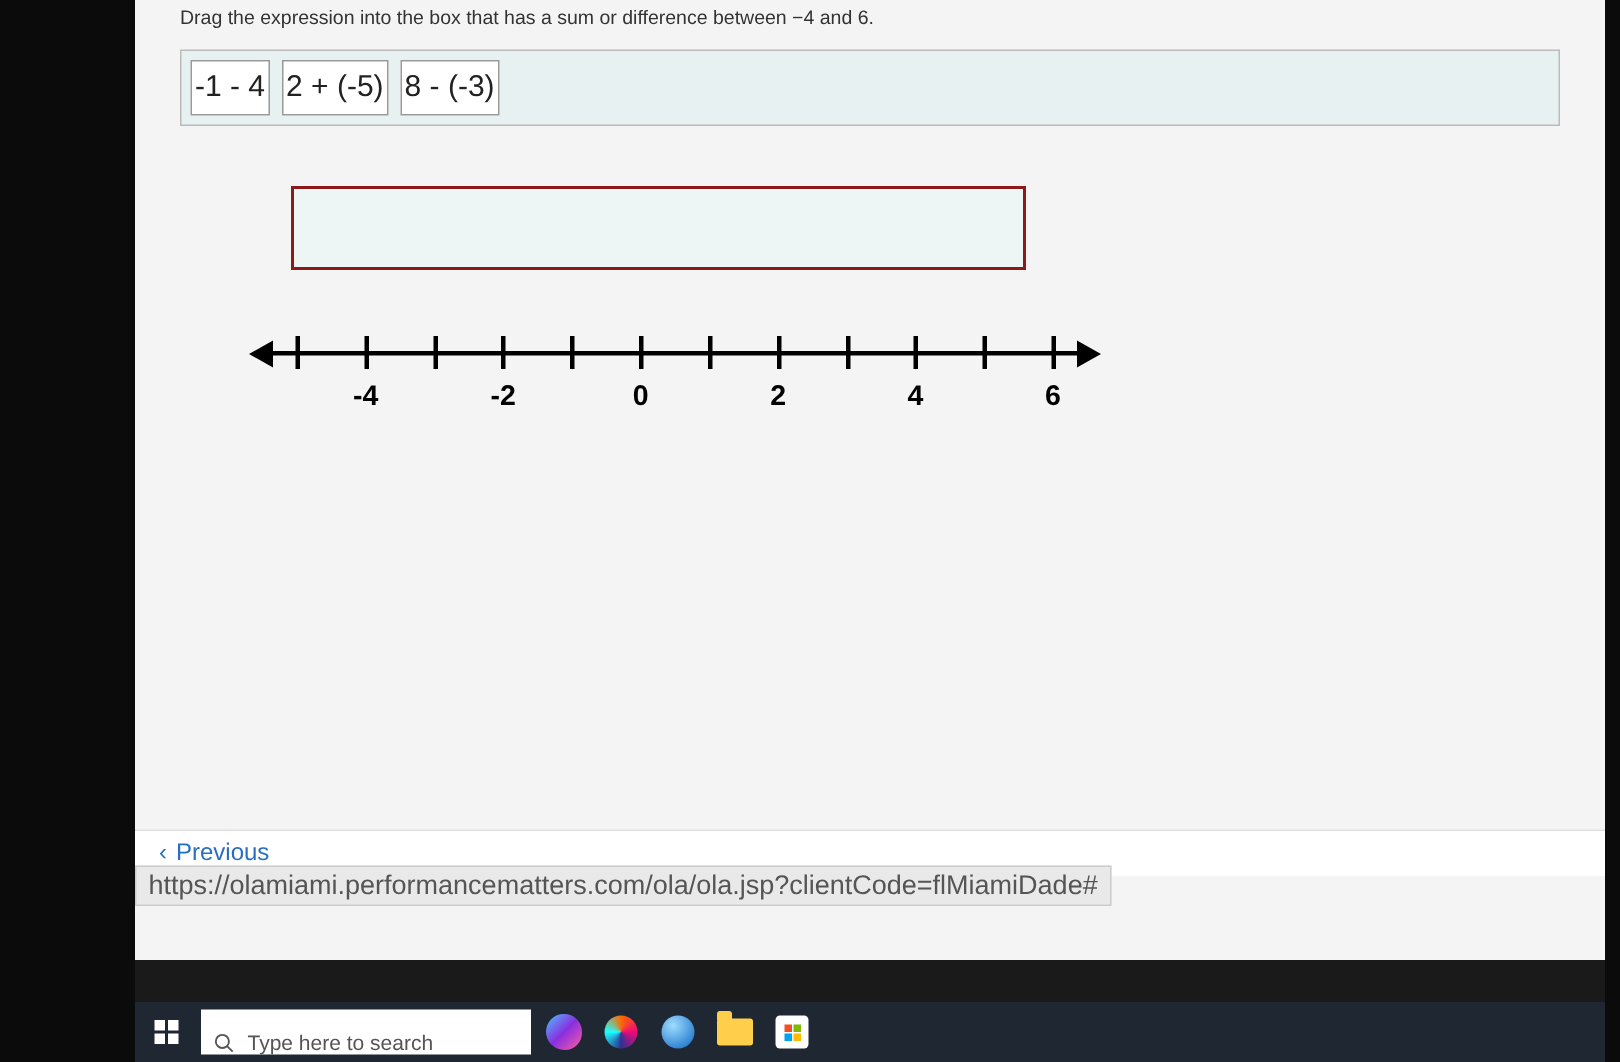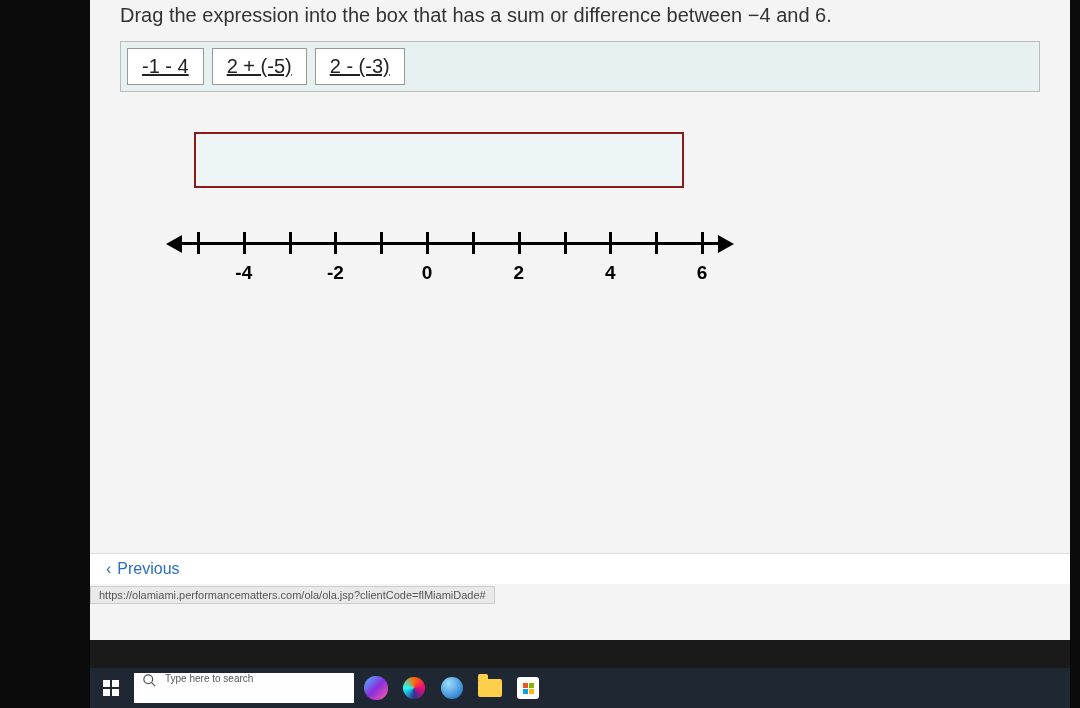--- a/index.html
+++ b/index.html
@@ -1,38 +1,38 @@
 <!DOCTYPE html>
 <html><head>
 <meta charset="utf-8">
 <style>
   * { box-sizing: border-box; }
   html, body { margin:0; padding:0; width:1080px; height:708px; font-family: Arial, Helvetica, sans-serif; background:#1a1a1a; overflow:hidden; }
   .screen-wrap { width:1080px; height:708px; position:relative; }
   .browser-area { position:absolute; left:90px; top:0; right:10px; bottom:68px; background:#f4f4f4; }
-  .instruction { font-size:20px; color:#333; padding:4px 30px 14px 30px; }
+  .instruction { font-size:13px; color:#333; padding:4px 30px 14px 30px; }
   .tile-tray { margin:0 30px; border:1px solid #bbb; background:#e8f1f2; padding:6px; display:flex; gap:8px; }
-  .tile { background:#fff; border:1px solid #999; padding:6px 14px; font-size:20px; color:#222; cursor:grab; white-space:nowrap;text-decoration:underline; }
+  .tile { background:#fff; border:1px solid #999; padding:6px 2px; font-size:20px; color:#222; cursor:grab; white-space:nowrap; }
   .workspace { padding:40px 60px 0 60px; }
   .drop-box { width:490px; height:56px; border:2px solid #8b1a1a; background:#eef5f5; margin-left:44px; margin-bottom:30px; }
   .numberline { position:relative; width:560px; height:80px; margin-left:20px; }
   .axis { position:absolute; top:24px; left:10px; right:10px; height:3px; background:#000; }
   .arrow-left, .arrow-right { position:absolute; top:17px; width:0; height:0; border-top:9px solid transparent; border-bottom:9px solid transparent; }
   .arrow-left  { left:-4px;  border-right:16px solid #000; }
   .arrow-right { right:-4px; border-left:16px solid #000; }
   .tick { position:absolute; top:14px; width:3px; height:22px; background:#000; }
   .tick-label { position:absolute; top:44px; font-size:19px; font-weight:bold; color:#000; transform:translateX(-50%); }
   .prev-bar { position:absolute; left:0; right:0; bottom:56px; background:#fff; border-top:1px solid #ddd; padding:6px 16px; }
   .prev-link { color:#2a6fbf; font-size:16px; cursor:pointer; display:inline-flex; align-items:center; gap:6px; }
-  .status-url { position:absolute; left:0; bottom:36px; background:#e9e9e9; color:#555; font-size:11px; padding:2px 8px; border:1px solid #ccc; }
+  .status-url { position:absolute; left:0; bottom:36px; background:#e9e9e9; color:#555; font-size:18px; padding:2px 8px; border:1px solid #ccc; }
   .taskbar { position:absolute; left:90px; right:10px; bottom:0; height:40px; background:#1f2733; display:flex; align-items:center; gap:6px; padding:0 4px; }
   .tb-start { width:34px; height:32px; display:flex; align-items:center; justify-content:center; color:#fff; cursor:pointer; }
   .win-grid { display:grid; grid-template-columns:7px 7px; grid-template-rows:7px 7px; gap:2px; }
   .win-grid span { background:#fff; }
-  .tb-search { flex:0 0 220px; height:30px; background:#fff; display:flex; align-items:flex-start; gap:8px; padding:0 8px; color:#555; font-size:10px; cursor:text; }
+  .tb-search { flex:0 0 220px; height:30px; background:#fff; display:flex; align-items:flex-end; gap:8px; padding:0 8px; color:#555; font-size:14px; cursor:text; }
   .tb-icon { width:32px; height:32px; display:flex; align-items:center; justify-content:center; cursor:pointer; font-size:18px; }
   .circle { width:22px; height:22px; border-radius:50%; }
   .grad1 { background: conic-gradient(#ff6a00,#ee0979,#2e3192,#1bffff,#ff6a00); }
   .c-blue { width:22px;height:22px;border-radius:50%;background:radial-gradient(circle at 35% 30%, #9fdcff, #0a66c2);} 
   .folder { width:24px; height:18px; background:#ffcf4b; border-radius:2px; position:relative; }
   .folder::before{content:"";position:absolute;top:-5px;left:0;width:10px;height:6px;background:#ffcf4b;border-radius:2px 2px 0 0;}
   .store { width:22px;height:22px;background:#fff;border-radius:3px;display:flex;align-items:center;justify-content:center;}
   .store-grid{display:grid;grid-template-columns:5px 5px;grid-template-rows:5px 5px;gap:1px;}
   .store-grid span:nth-child(1){background:#f25022}.store-grid span:nth-child(2){background:#7fba00}.store-grid span:nth-child(3){background:#00a4ef}.store-grid span:nth-child(4){background:#ffb900}
   .copilot { width:24px;height:24px;background:linear-gradient(135deg,#4cc2ff,#892fe0,#ff5ea1);border-radius:50% 50% 48% 52%;}
@@ -47,21 +47,21 @@
   <div class="left-bezel"></div>
   <div class="right-bezel"></div>
 
   <div class="browser-area">
 
     <div class="instruction">Drag the expression into the box that has a sum or difference between −4 and 6.</div>
 
     <div class="tile-tray">
       <div class="tile">-1 - 4</div>
       <div class="tile">2 + (-5)</div>
-      <div class="tile">2 - (-3)</div>
+      <div class="tile">8 - (-3)</div>
     </div>
 
     <div class="workspace">
       <div class="drop-box"></div>
 
       <div class="numberline">
         <div class="arrow-left"></div>
         <div class="axis"></div>
         <div class="arrow-right"></div>
         <div id="ticks-host">

